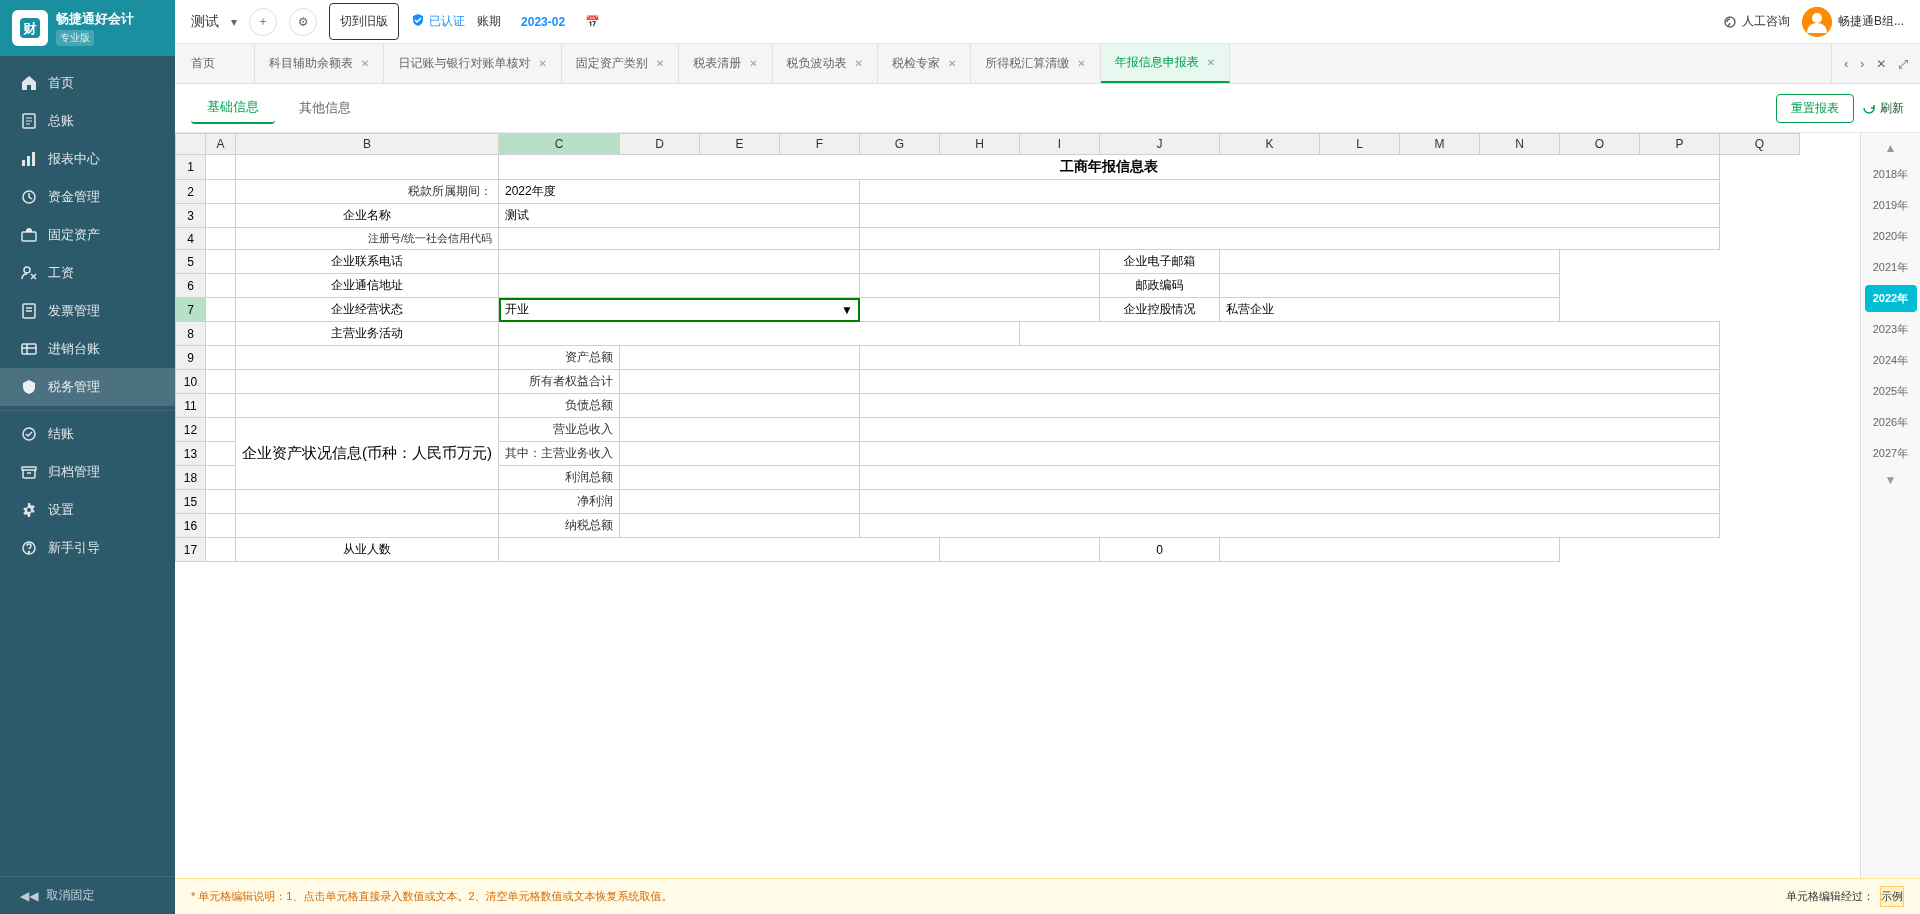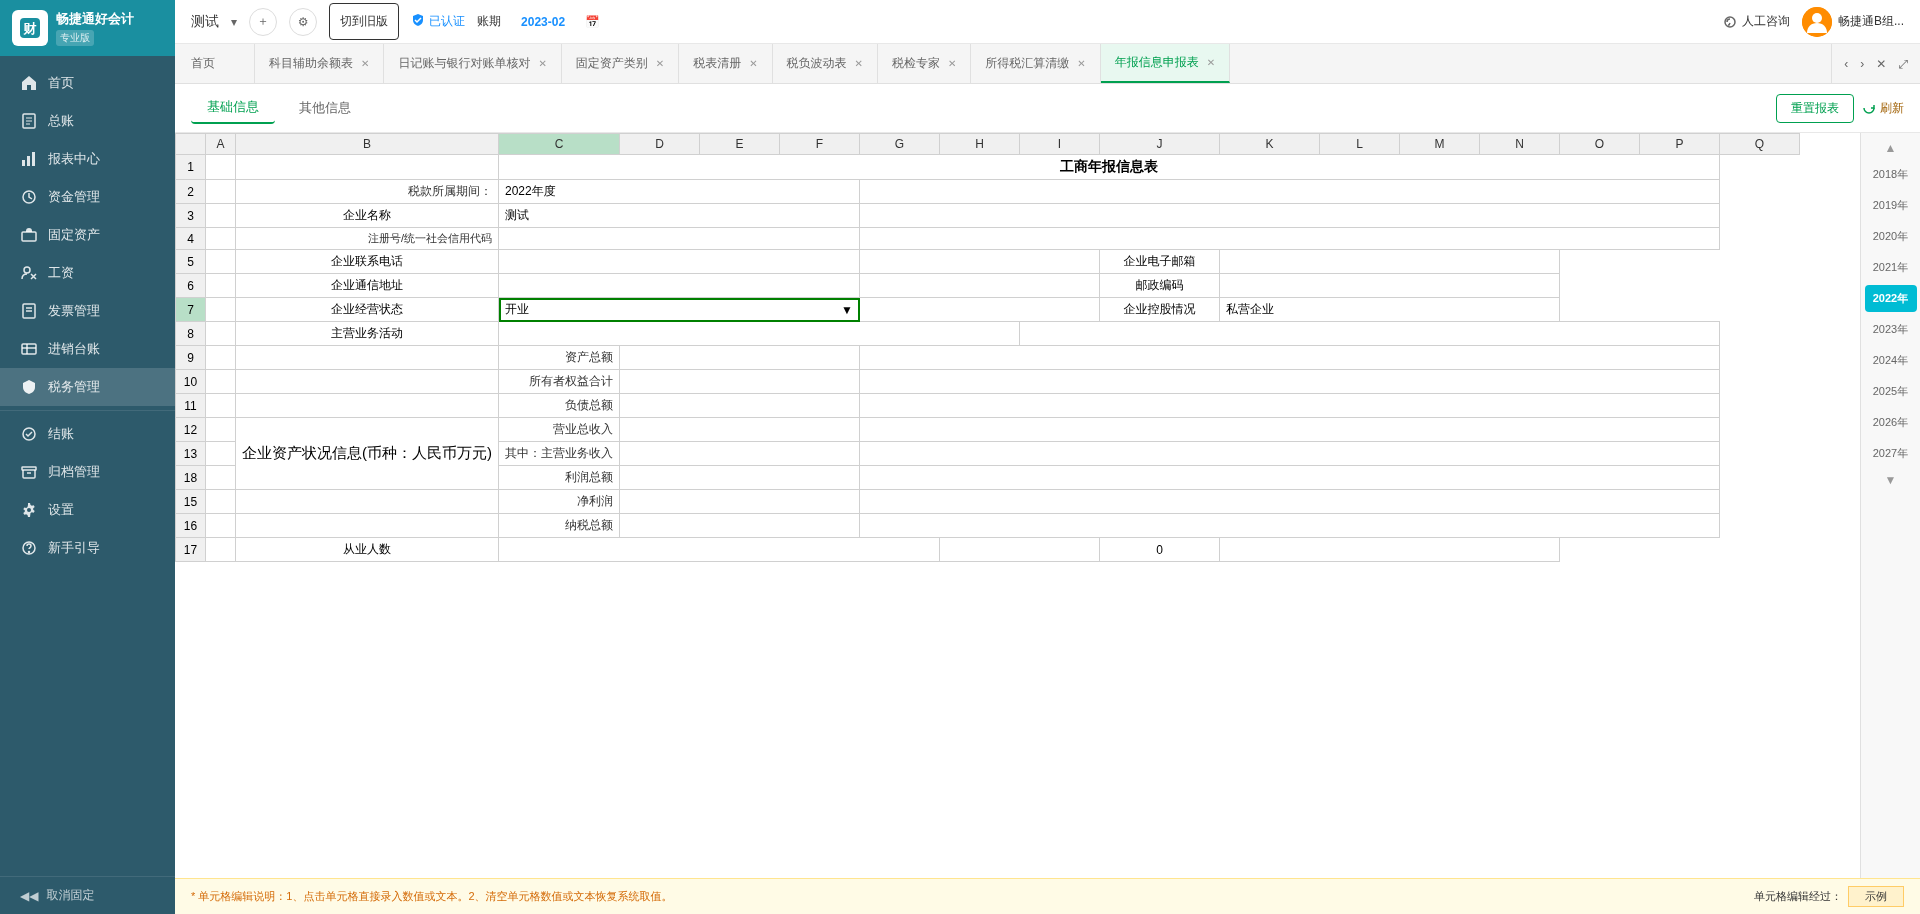--- a/index.html
+++ b/index.html
@@ -46,21 +46,21 @@
     
     .content { flex: 1; display: flex; overflow: hidden; }
 
     
     .spreadsheet-container { flex: 1; display: flex; flex-direction: column; overflow: hidden; background: white; }
     .spreadsheet-toolbar { padding: 8px 16px; display: flex; align-items: center; gap: 8px; border-bottom: 1px solid #e8e8e8; }
     .sub-tab { padding: 6px 16px; border-radius: 4px; cursor: pointer; font-size: 13px; color: #666; }
     .sub-tab.active { color: #00a050; border-bottom: 2px solid #00a050; }
     .spreadsheet-actions { margin-left: auto; display: flex; align-items: center; gap: 8px; }
     .btn-reset { border: 1px solid #00a050; color: #00a050; padding: 5px 14px; border-radius: 4px; cursor: pointer; font-size: 12px; background: white; }
-    .btn-refresh { color: #a16207; display: flex; align-items: center; gap: 4px; cursor: pointer; font-size: 12px; }
+    .btn-refresh { color: #14532d; display: flex; align-items: center; gap: 4px; cursor: pointer; font-size: 12px; }
 
     
     .grid-wrapper { flex: 1; overflow: auto; position: relative; }
     .grid { border-collapse: collapse; font-size: 12px; min-width: 1200px; }
     .grid th, .grid td { border: 1px solid #d0d0d0; padding: 3px 6px; white-space: nowrap; }
     .grid th { background: #f0f0f0; color: #333; text-align: center; font-weight: normal; position: sticky; }
     .grid th.row-header { width: 30px; min-width: 30px; }
     .grid .col-header { top: 0; z-index: 2; background: #f0f0f0; text-align: center; }
     .grid .row-num { background: #f0f0f0; text-align: center; width: 30px; }
     .grid td { background: white; }
@@ -72,21 +72,21 @@
 
     
     .year-sidebar { width: 60px; background: #f8f8f8; border-left: 1px solid #e0e0e0; display: flex; flex-direction: column; align-items: center; padding: 4px 0; overflow-y: auto; flex-shrink: 0; }
     .year-item { width: 52px; padding: 6px 4px; text-align: center; font-size: 11px; color: #666; cursor: pointer; border-radius: 4px; margin: 2px 0; }
     .year-item.active { background: #00bcd4; color: white; font-weight: bold; }
     .year-nav { padding: 4px; cursor: pointer; color: #999; }
 
     
     .statusbar { height: 36px; background: #fffbe6; border-top: 1px solid #ffe58f; display: flex; align-items: center; padding: 0 16px; font-size: 11px; color: #d46b08; gap: 4px; flex-shrink: 0; }
     .statusbar-right { margin-left: auto; display: flex; align-items: center; gap: 6px; color: #333; }
-    .status-example { background: #fff2cc; border: 1px solid #ffcc66; padding: 2px 16px; font-size: 11px; }
+    .status-example { background: #fff2cc; border: 1px solid #ffcc66; padding: 2px 0; font-size: 11px; }
 
     svg { display: block; }
   </style>
 </head>
 <body>
 
 <div class="sidebar">
   <div class="sidebar-logo">
     <div class="sidebar-logo-icon">
       <svg width="24" height="24" viewBox="0 0 24 24">

